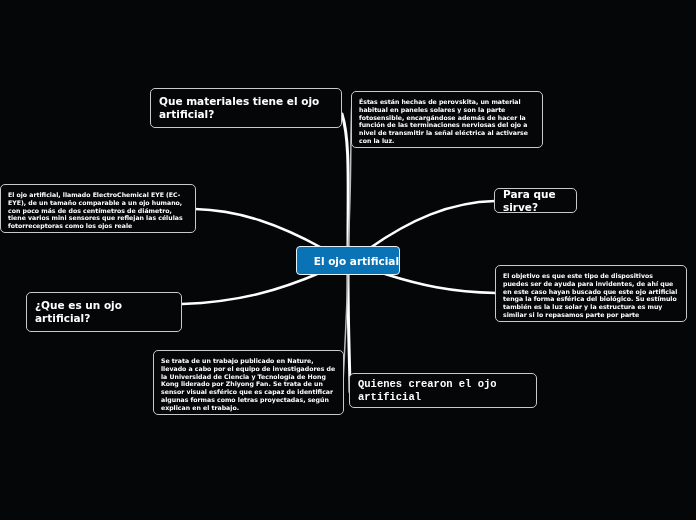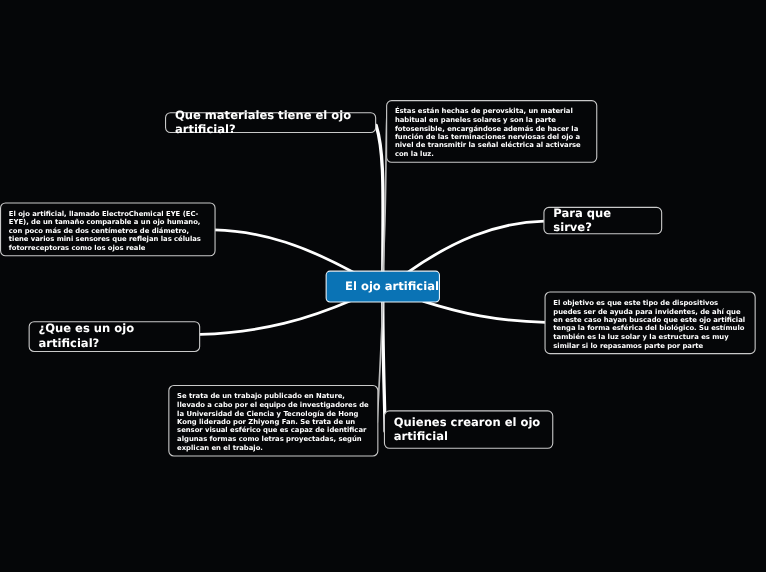--- a/index.html
+++ b/index.html
@@ -35,47 +35,47 @@
     <path d="M322 248 C280 225 240 210 195 209" stroke-width="2.5"></path>
 
     <path d="M322 272 C280 290 240 302 182 304" stroke-width="2.5"></path>
 
     <path d="M370 248 C410 220 450 202 495 201" stroke-width="2.5"></path>
 
     <path d="M385 274 C420 285 450 292 496 293" stroke-width="2.5"></path>
   </g>
 </svg>
 
-<div class="node topic" style="left:150px; top:102px; width:192px; height:19px;">
+<div class="node topic" style="left:150px; top:88px; width:192px; height:40px;">
   <span>Que materiales tiene el ojo artificial?</span>
 </div>
 
 <div class="node note" style="left:351px; top:91px; width:192px; height:57px;">
   <span>Éstas están hechas de perovskita, un material habitual en paneles solares y son la parte fotosensible, encargándose además de hacer la función de las terminaciones nerviosas del ojo a nivel de transmitir la señal eléctrica al activarse con la luz.</span>
 </div>
 
 <div class="node note" style="left:0px; top:184px; width:196px; height:49px;">
   <span>El ojo artificial, llamado ElectroChemical EYE (EC-EYE), de un tamaño comparable a un ojo humano, con poco más de dos centímetros de diámetro, tiene varios mini sensores que reflejan las células fotorreceptoras como los ojos reale</span>
 </div>
 
-<div class="node topic" style="left:494px; top:188px; width:108px; height:25px;">
+<div class="node topic" style="left:494px; top:188px; width:83px; height:25px;">
   <span>Para que sirve?</span>
 </div>
 
 <div class="central">
   <span>El ojo artificial</span>
 </div>
 
 <div class="node note" style="left:495px; top:265px; width:192px; height:57px;">
   <span>El objetivo es que este tipo de dispositivos puedes ser de ayuda para invidentes, de ahí que en este caso hayan buscado que este ojo artificial tenga la forma esférica del biológico. Su estímulo también es la luz solar y la estructura es muy similar si lo repasamos parte por parte</span>
 </div>
 
-<div class="node topic" style="left:26px; top:292px; width:156px; height:28px;">
+<div class="node topic" style="left:26px; top:292px; width:156px; height:40px;">
   <span>¿Que es un ojo artificial?</span>
 </div>
 
 <div class="node note" style="left:153px; top:350px; width:191px; height:65px;">
   <span>Se trata de un trabajo publicado en Nature, llevado a cabo por el equipo de investigadores de la Universidad de Ciencia y Tecnología de Hong Kong liderado por Zhiyong Fan. Se trata de un sensor visual esférico que es capaz de identificar algunas formas como letras proyectadas, según explican en el trabajo.</span>
 </div>
 
-<div class="node topic" style="left:349px; top:373px; width:154px; height:35px;">
+<div class="node topic" style="left:349px; top:373px; width:188px; height:35px;font-family:Liberation Mono, monospace;">
   <span>Quienes crearon el ojo artificial</span>
 </div>
 
 </body></html>

